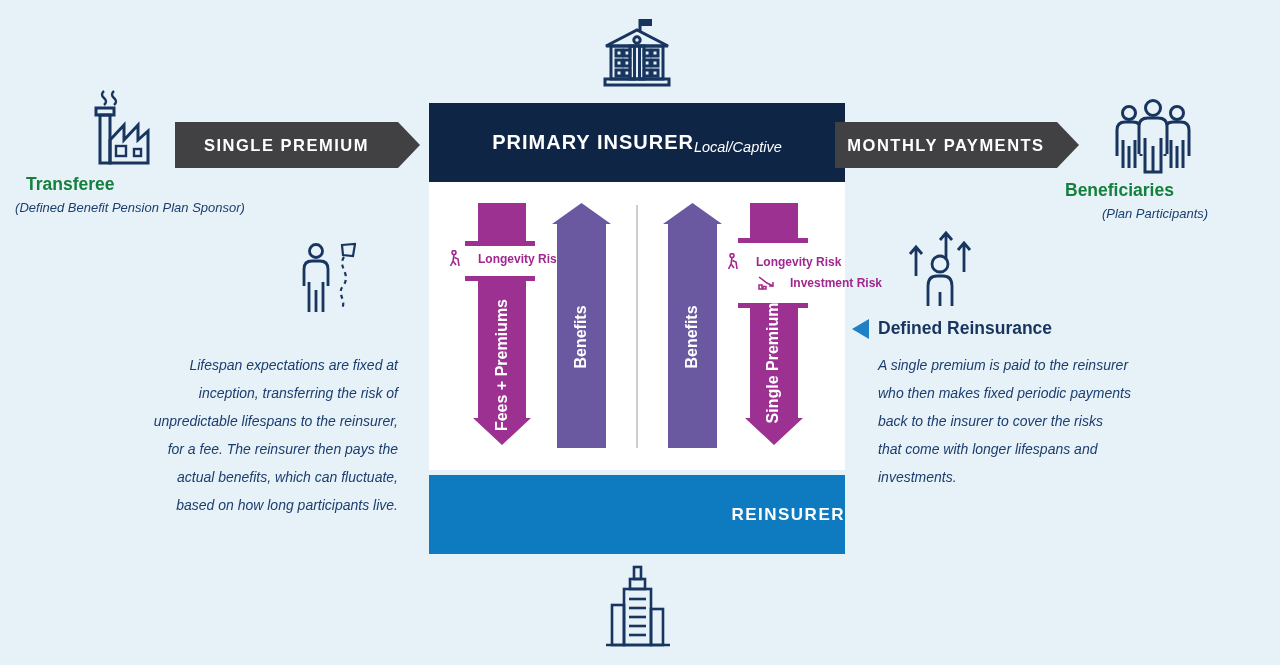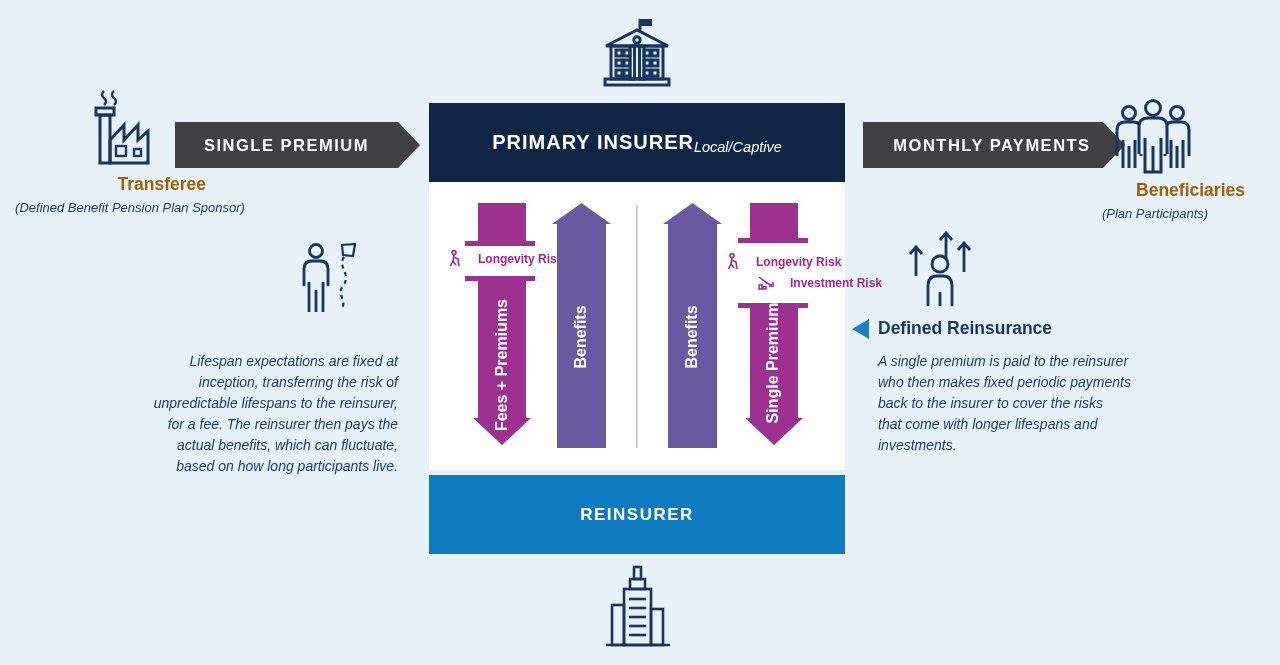--- a/index.html
+++ b/index.html
@@ -11,41 +11,41 @@
   
   .navy-box{left:429px;top:103px;width:416px;height:79px;background:#0F2546;
     display:flex;flex-direction:row;align-items:center;justify-content:center;}
   .navy-box .title{color:#fff;font-weight:bold;font-size:20px;letter-spacing:1px;}
   .navy-box .subtitle{color:#fff;font-style:italic;font-size:14.5px;margin-top:8px;}
 
   .white-panel{left:429px;top:182px;width:416px;height:288px;background:#ffffff;}
   .divider{left:636px;top:205px;width:2px;height:243px;background:#CDCfD2;}
 
   .blue-banner{left:429px;top:475px;width:416px;height:79px;background:#0E7ABF;
-    display:flex;align-items:center;justify-content:center;}
+    display:flex;align-items:center;justify-content:flex-end;}
   .blue-banner .title{color:#fff;font-weight:bold;font-size:17px;letter-spacing:1.5px;}
 
   
   .flow-banner{height:46px;background:#414042;display:flex;align-items:center;justify-content:center;
     clip-path:polygon(0 0, calc(100% - 22px) 0, 100% 50%, calc(100% - 22px) 100%, 0 100%);}
   .flow-banner span{color:#fff;font-weight:bold;font-size:16.5px;letter-spacing:1.5px;padding-right:22px;}
   .flow-left{left:175px;top:122px;width:245px;}
-  .flow-right{left:863px;top:122px;width:244px;padding-left:18px;}
-
-  
-  .entity-label{font-weight:bold;font-size:17.5px;color:#a16207;text-align:right;}
+  .flow-right{left:835px;top:122px;width:244px;}
+
+  
+  .entity-label{font-weight:bold;font-size:17.5px;color:#15803d;text-align:left;}
   .entity-sub{font-style:italic;font-size:13px;color:#1B3E6F;text-align:center;}
 
   
   .section-title{font-weight:bold;font-size:17.5px;color:#17355F;}
   .pointer-right{width:0;height:0;border-top:10px solid transparent;border-bottom:10px solid transparent;
     border-left:17px solid #1F81C5;}
   .pointer-left{width:0;height:0;border-top:10px solid transparent;border-bottom:10px solid transparent;
     border-right:17px solid #1F81C5;}
-  .para{font-style:italic;font-size:14px;line-height:21px;color:#1B3E6F;white-space:pre-line;}
+  .para{font-style:italic;font-size:14px;line-height:28px;color:#1B3E6F;white-space:pre-line;}
 
   
   .rot-label{color:#fff;font-weight:bold;font-size:16px;text-align:center;transform:rotate(-90deg);
     width:200px;height:20px;line-height:20px;}
   .risk-row{display:flex;align-items:center;gap:16px;}
   .risk-row span{color:#A1278F;font-weight:bold;font-size:12px;white-space:nowrap;}
 
   svg{display:block;}
 </style>
 </head>

